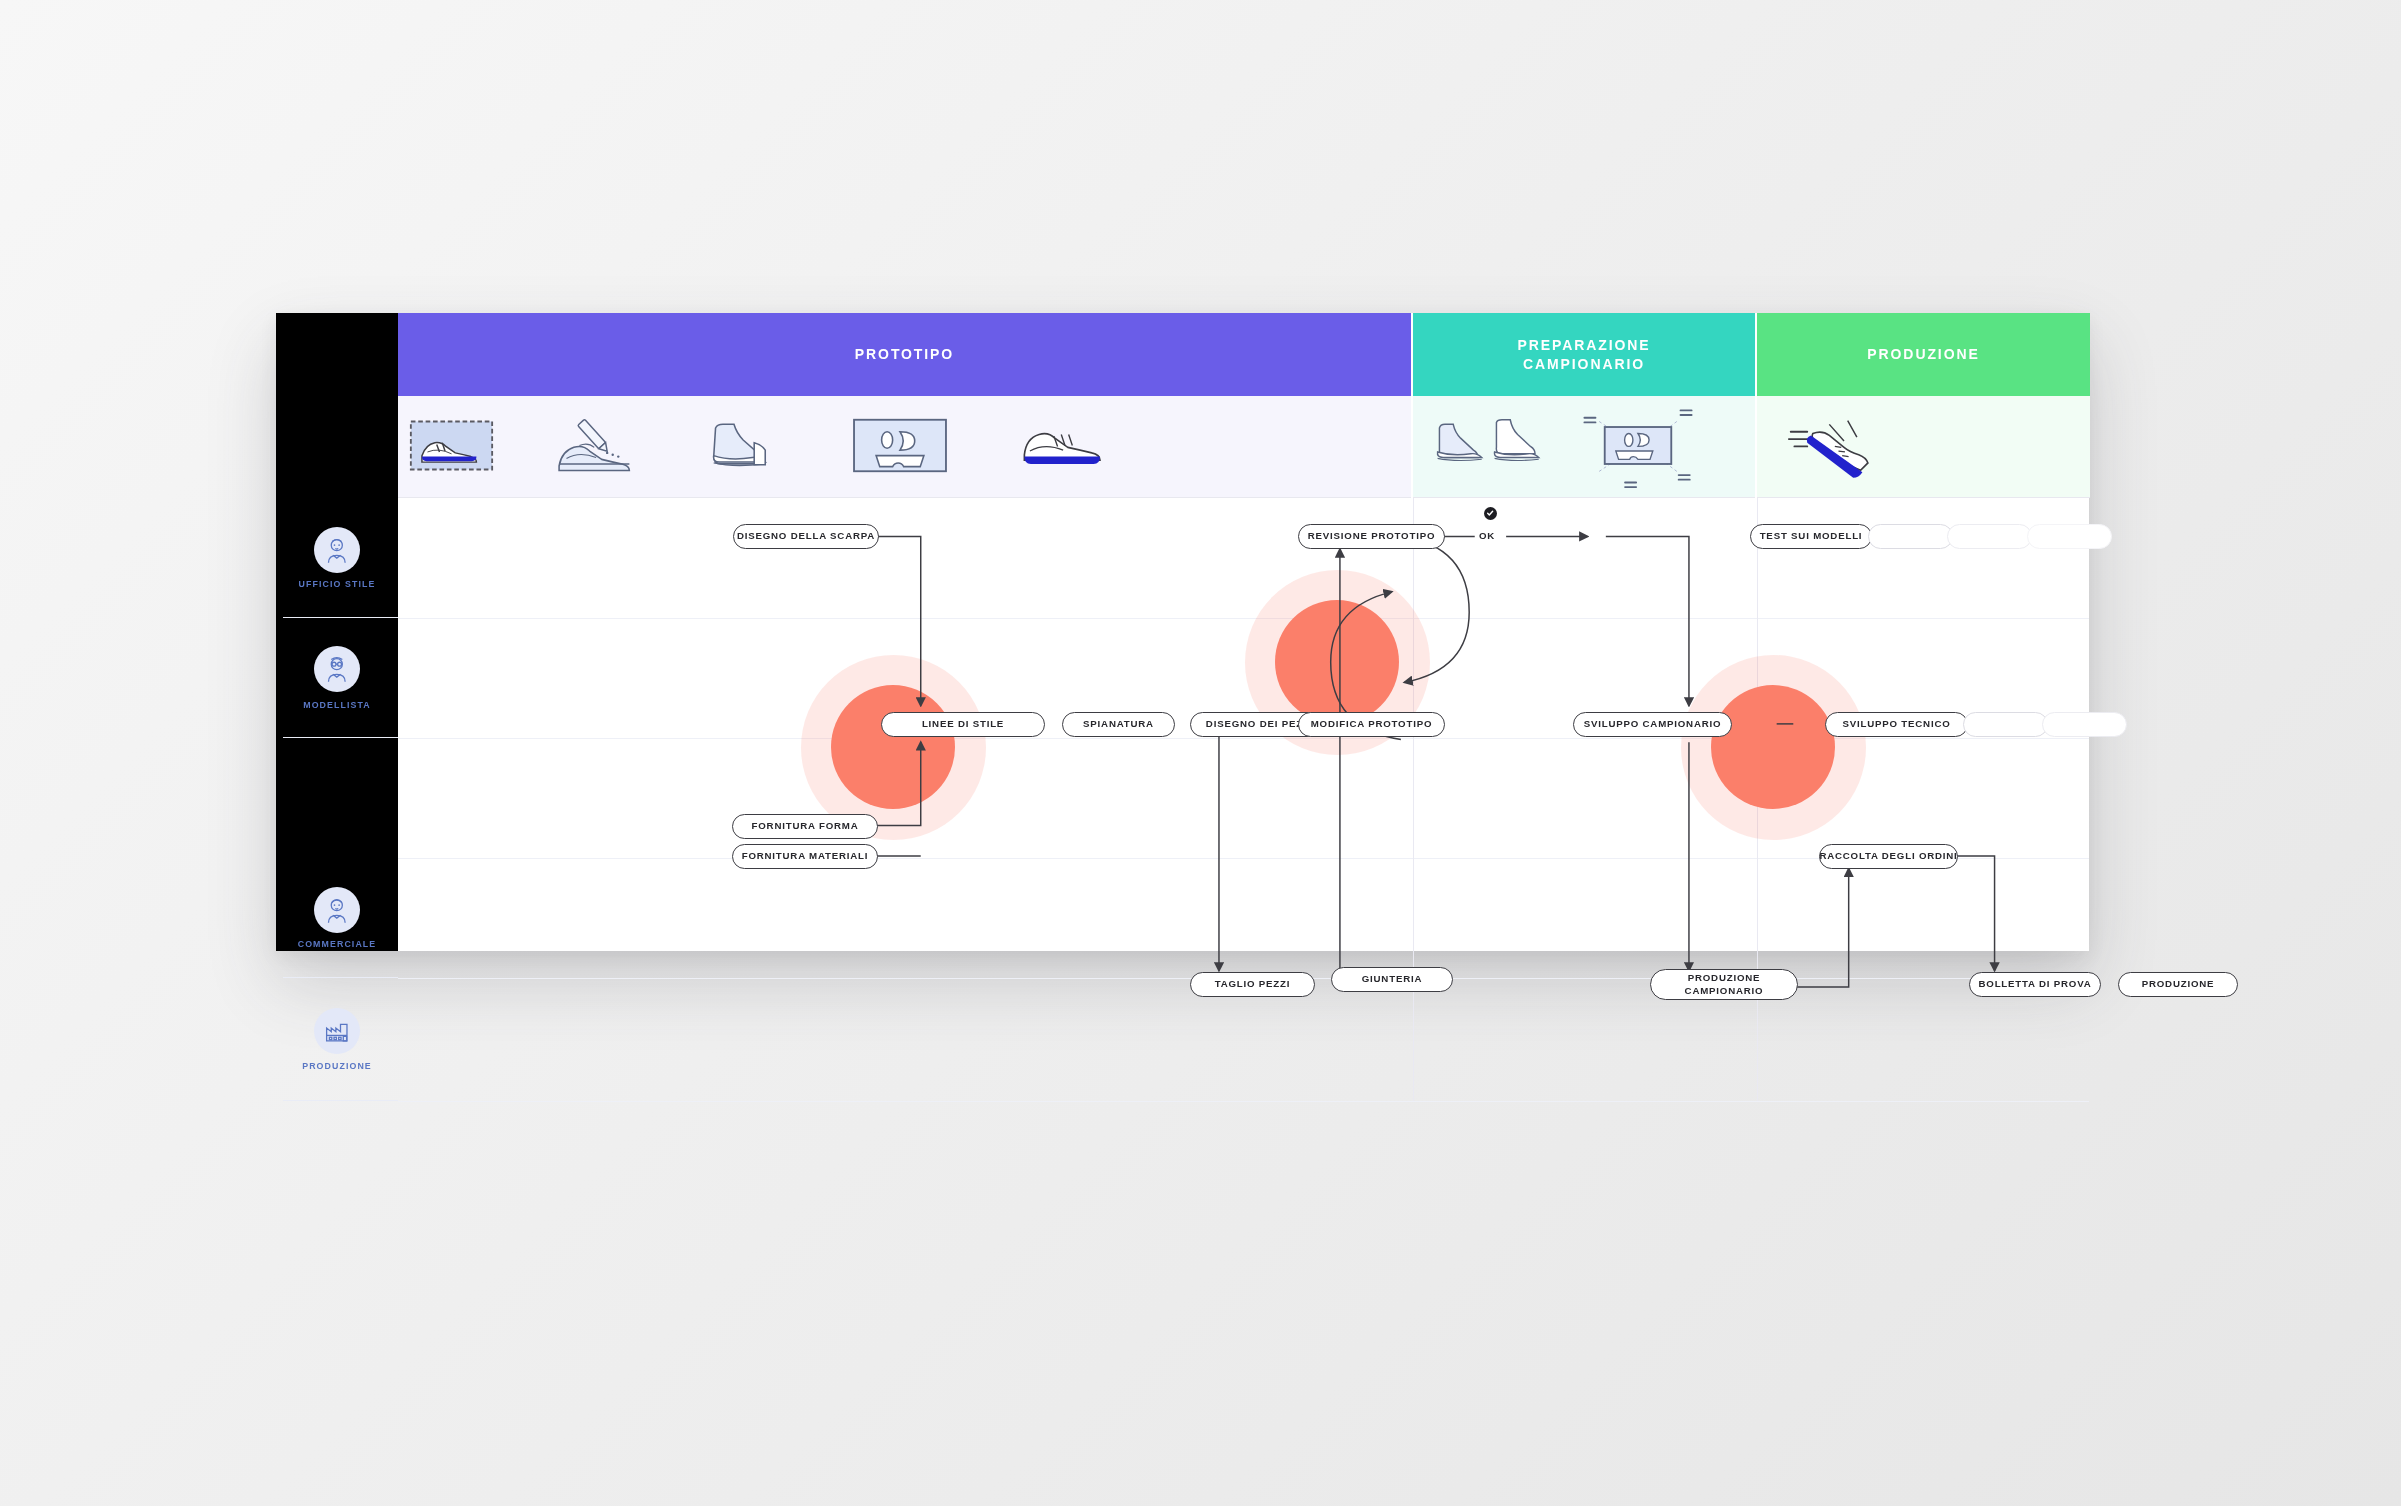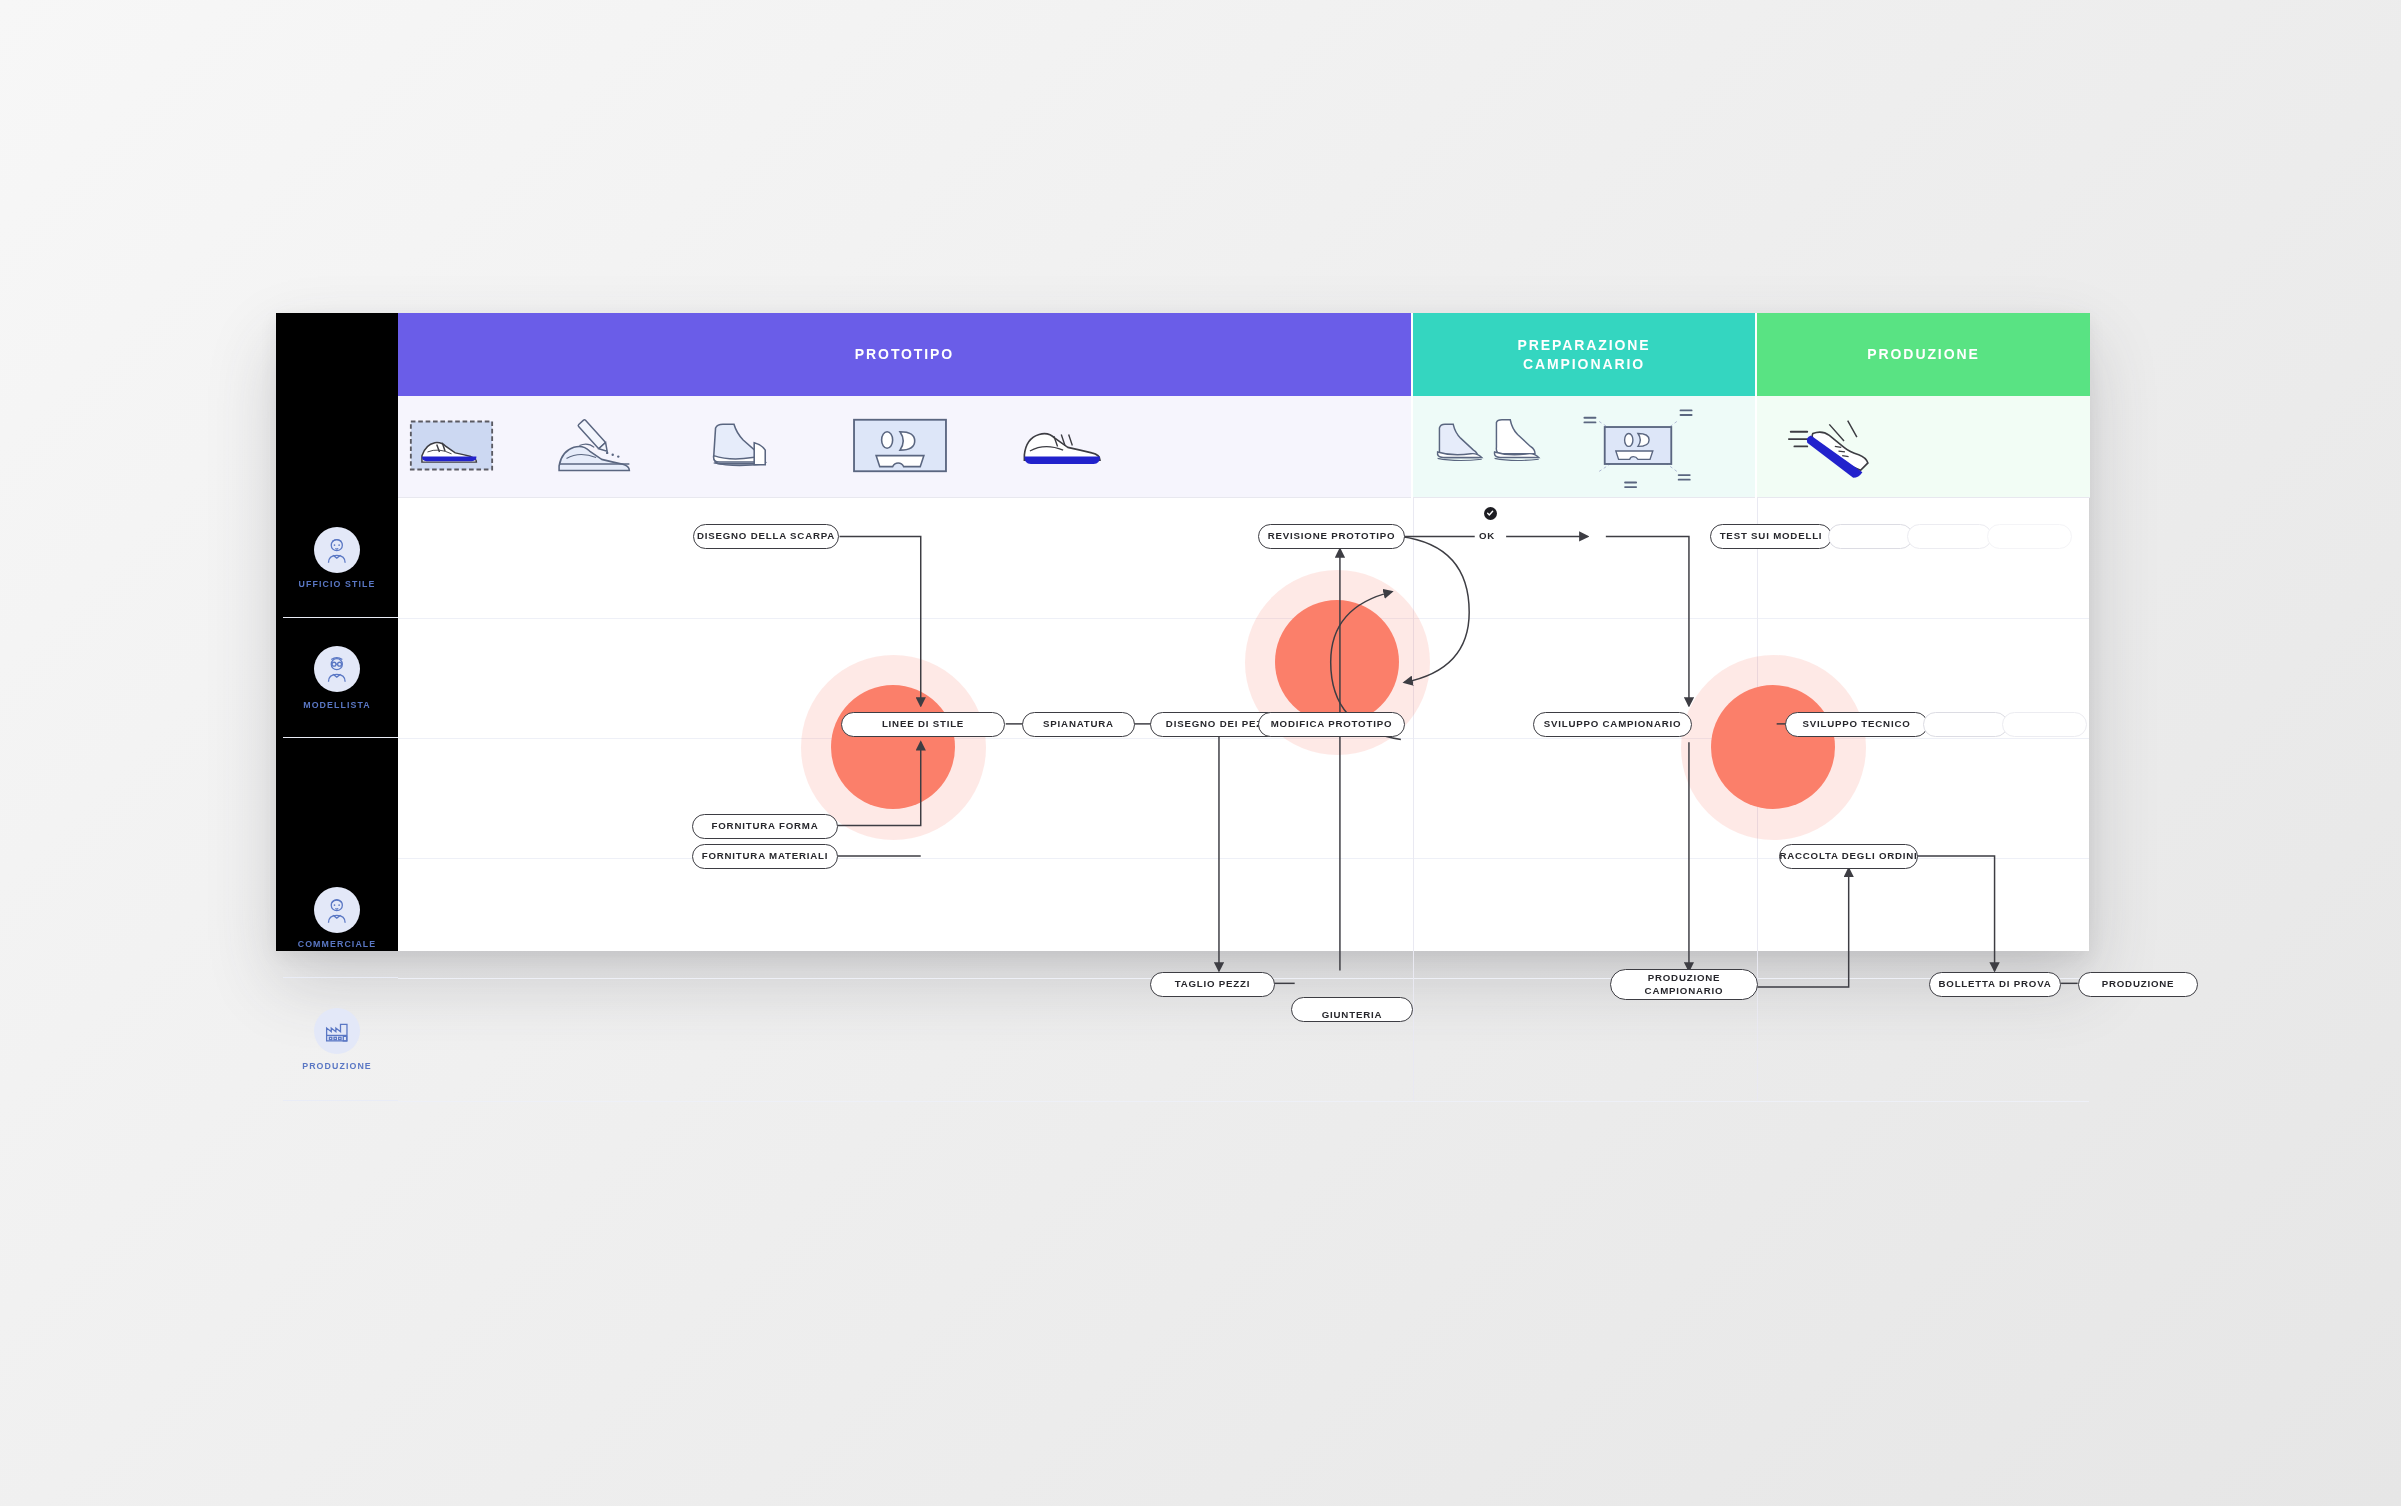--- a/index.html
+++ b/index.html
@@ -84,20 +84,21 @@
     position: absolute;
     display: flex; align-items: center; justify-content: center;
     background: #ffffff;
     border: 1.5px solid #3d3d43;
     border-radius: 923px;
     color: #27272c;
     font-size: 9.7px; font-weight: bold; letter-spacing: 0.8px;
     text-align: center; line-height: 1.25;
     white-space: nowrap; padding: 0 9.2px;
     height: 25px;
+    margin-left: 40px;
   }
   .node.two-line { height: 31px; white-space: normal; }
   .node.ghost {
     border-color: #dcdce3; color: transparent; background: #fff;
   }
   .node.ghost2 { border-color: #ececf1; }
   .node.ghost3 { border-color: #f4f4f7; }
 
   
   .blob { position: absolute; border-radius: 50%; background: #fb7f6a; }
@@ -394,21 +395,21 @@
     <span>FORNITURA MATERIALI</span>
   </div>
 
   <div class="node" style="left:1503px; top:531px; width:139px;">
     <span>RACCOLTA DEGLI ORDINI</span>
   </div>
 
   <div class="node" style="left:874px; top:659px; width:125px;">
     <span>TAGLIO PEZZI</span>
   </div>
-  <div class="node" style="left:1015px; top:684px; width:122px;align-items:flex-end;">
+  <div class="node" style="left:1015px; top:654px; width:122px;">
     <span>GIUNTERIA</span>
   </div>
   <div class="node two-line" style="left:1334px; top:656px; width:148px;">
     <span id="lbl-prodcamp">PRODUZIONE<br>CAMPIONARIO</span>
   </div>
   <div class="node" style="left:1653px; top:659px; width:132px;">
     <span>BOLLETTA DI PROVA</span>
   </div>
   <div class="node" style="left:1802px; top:659px; width:120px;">
     <span>PRODUZIONE</span>

